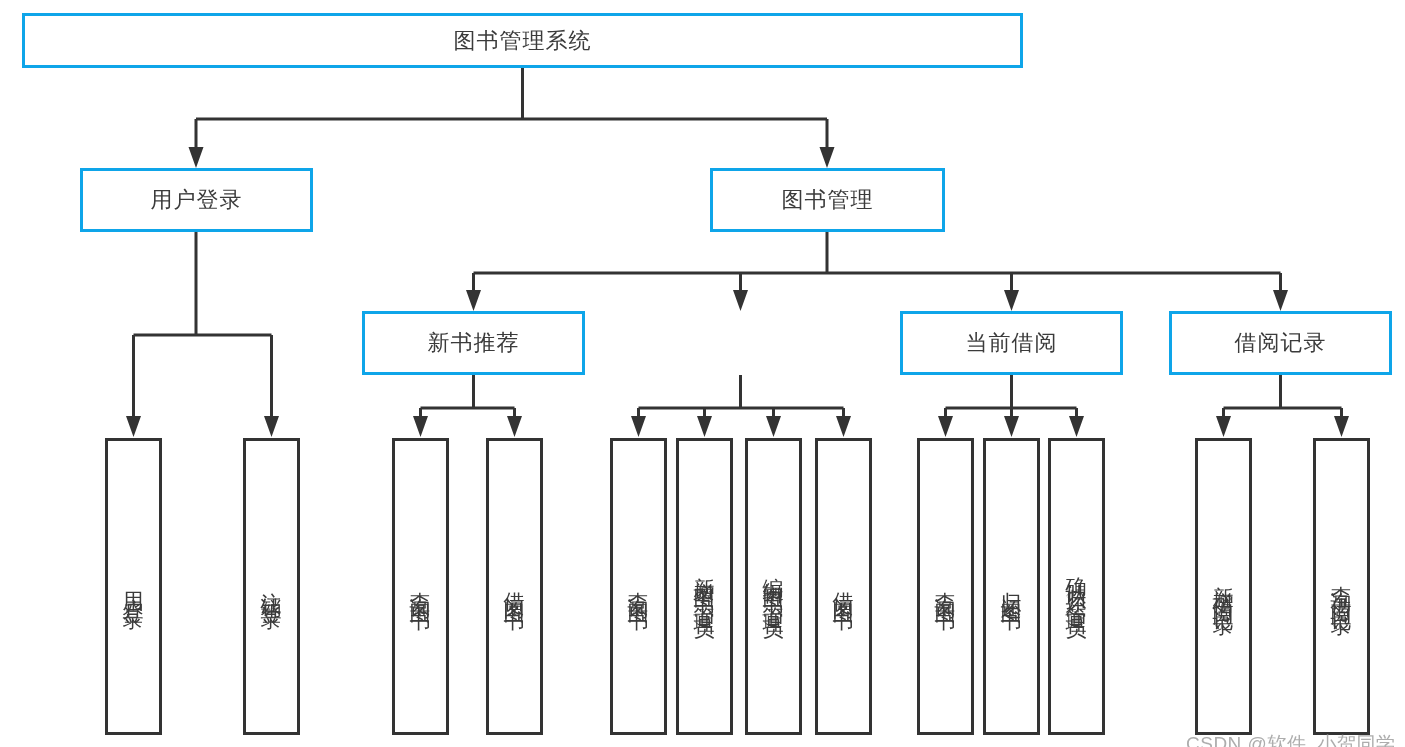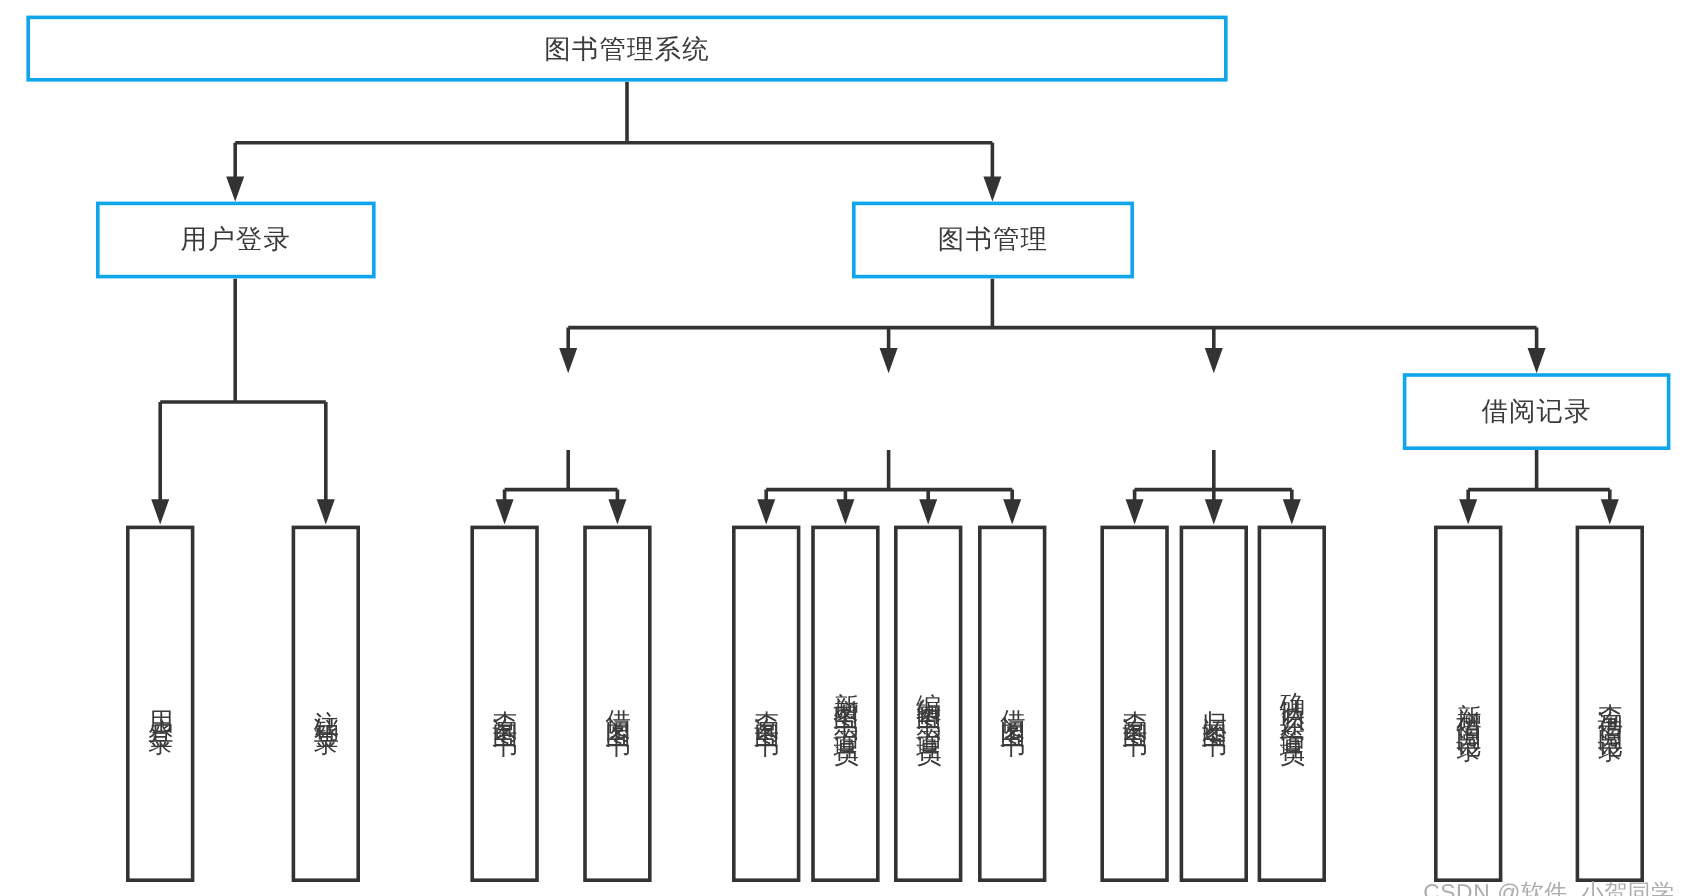--- a/index.html
+++ b/index.html
@@ -48,20 +48,22 @@
          M938 416 L953 416 L945.5 437 Z M1004 416 L1019 416 L1011.5 437 Z
          M1069 416 L1084 416 L1076.5 437 Z
          M1216 416 L1231 416 L1223.5 437 Z M1334 416 L1349 416 L1341.5 437 Z" fill="#333333" stroke="none"></path>
   </svg>
 
   <div class="node" style="left:22px;top:13px;width:1001px;height:55px;">图书管理系统</div>
 
   <div class="node" style="left:80px;top:168px;width:233px;height:64px;">用户登录</div>
   <div class="node" style="left:710px;top:168px;width:235px;height:64px;">图书管理</div>
 
+  <div class="node" style="left:362px;top:311px;width:223px;height:64px;">新书推荐</div>
+  <div class="node" style="left:900px;top:311px;width:223px;height:64px;">当前借阅</div>
   <div class="node" style="left:1169px;top:311px;width:223px;height:64px;">借阅记录</div>
 
   <div class="leaf" style="left:105px;">用户登录</div>
   <div class="leaf" style="left:243px;">注销登录</div>
 
   <div class="leaf" style="left:392px;">查询图书</div>
   <div class="leaf" style="left:486px;">借阅图书</div>
 
   <div class="leaf" style="left:610px;">查询图书</div>
   <div class="leaf" style="left:676px;">新增图书（管理员）</div>

